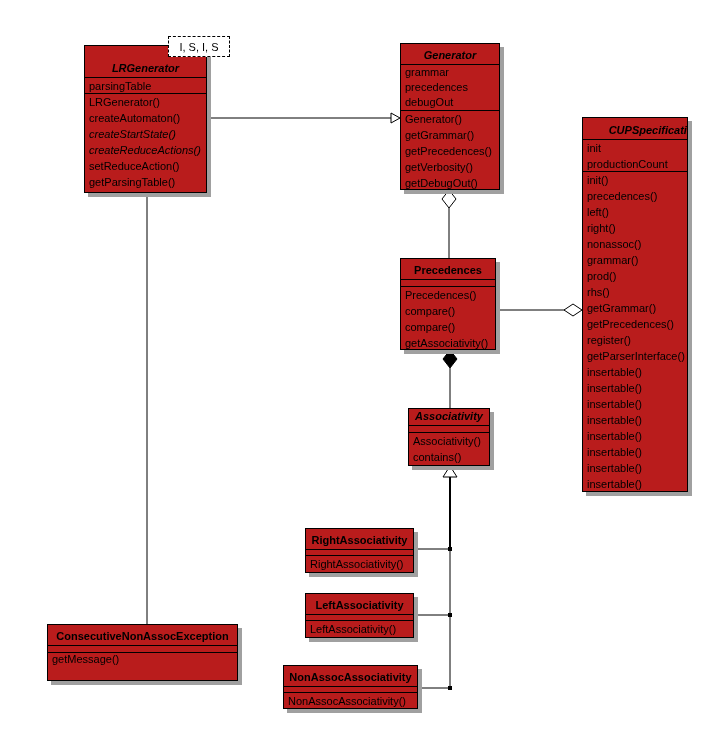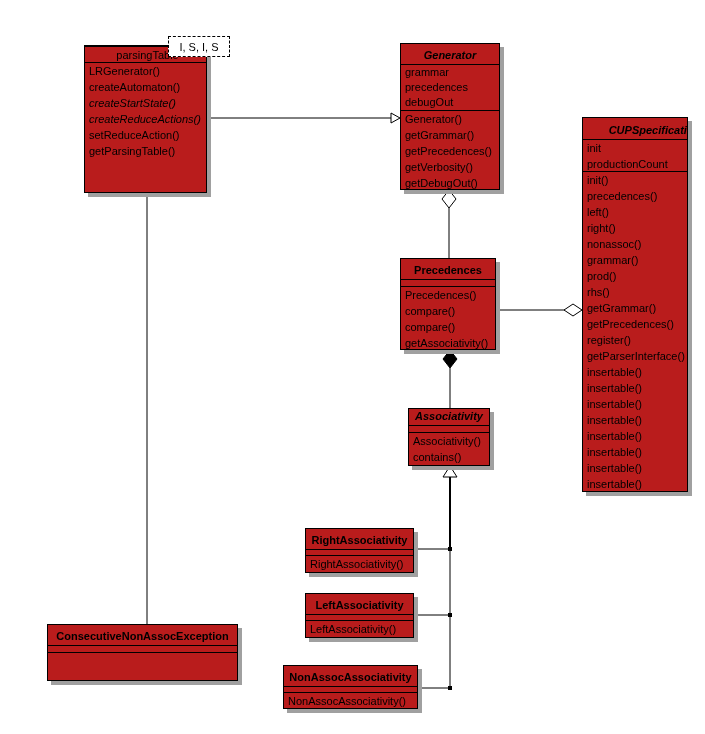--- a/index.html
+++ b/index.html
@@ -63,21 +63,22 @@
     <line x1="414" y1="615" x2="450" y2="615" stroke="#000" stroke-width="1"></line>
     <line x1="418" y1="688" x2="450" y2="688" stroke="#000" stroke-width="1"></line>
     <rect x="448" y="547" width="4" height="4" fill="#000"></rect>
     <rect x="448" y="613" width="4" height="4" fill="#000"></rect>
     <rect x="448" y="686" width="4" height="4" fill="#000"></rect>
 
     <line x1="156" y1="47" x2="168" y2="47" stroke="#000" stroke-width="1" stroke-dasharray="3,2"></line>
   </svg>
 
   <div class="uml-class" style="left:84px;top:45px;width:123px;height:148px;">
-    <div class="compartment" style="height:16px;text-align:center;">
+    <div class="title abstract" style="height:31px;">LRGenerator</div>
+    <div class="compartment" style="height:16px;">
       <div class="member">parsingTable</div>
     </div>
     <div class="compartment">
       <div class="member">LRGenerator()</div>
       <div class="member">createAutomaton()</div>
       <div class="member italic">createStartState()</div>
       <div class="member italic">createReduceActions()</div>
       <div class="member">setReduceAction()</div>
       <div class="member">getParsingTable()</div>
     </div>
@@ -174,16 +175,17 @@
     <div class="compartment" style="height:6px;"></div>
     <div class="compartment">
       <div class="member">NonAssocAssociativity()</div>
     </div>
   </div>
 
   <div class="uml-class rows-13" style="left:47px;top:624px;width:191px;height:57px;">
     <div class="title" style="height:20px;">ConsecutiveNonAssocException</div>
     <div class="compartment" style="height:7px;"></div>
     <div class="compartment">
+      <div class="member">getMessage()</div>
     </div>
   </div>
 
 </div>
 
 </body></html>

